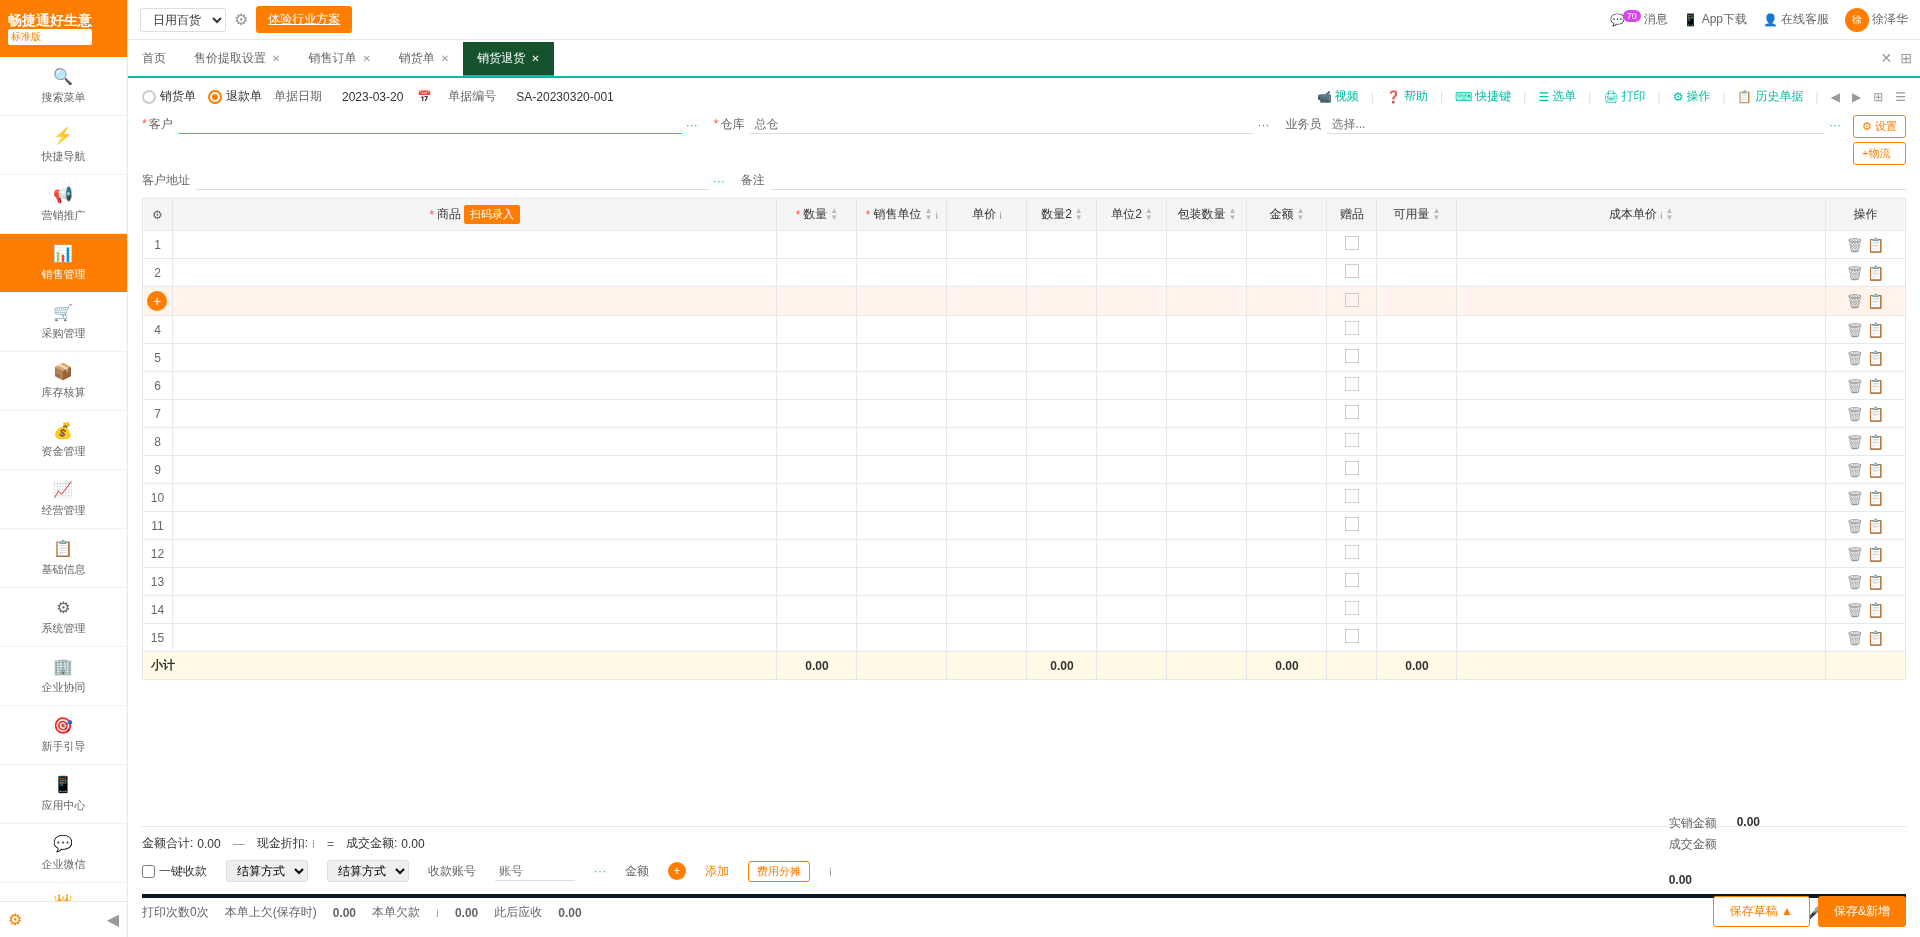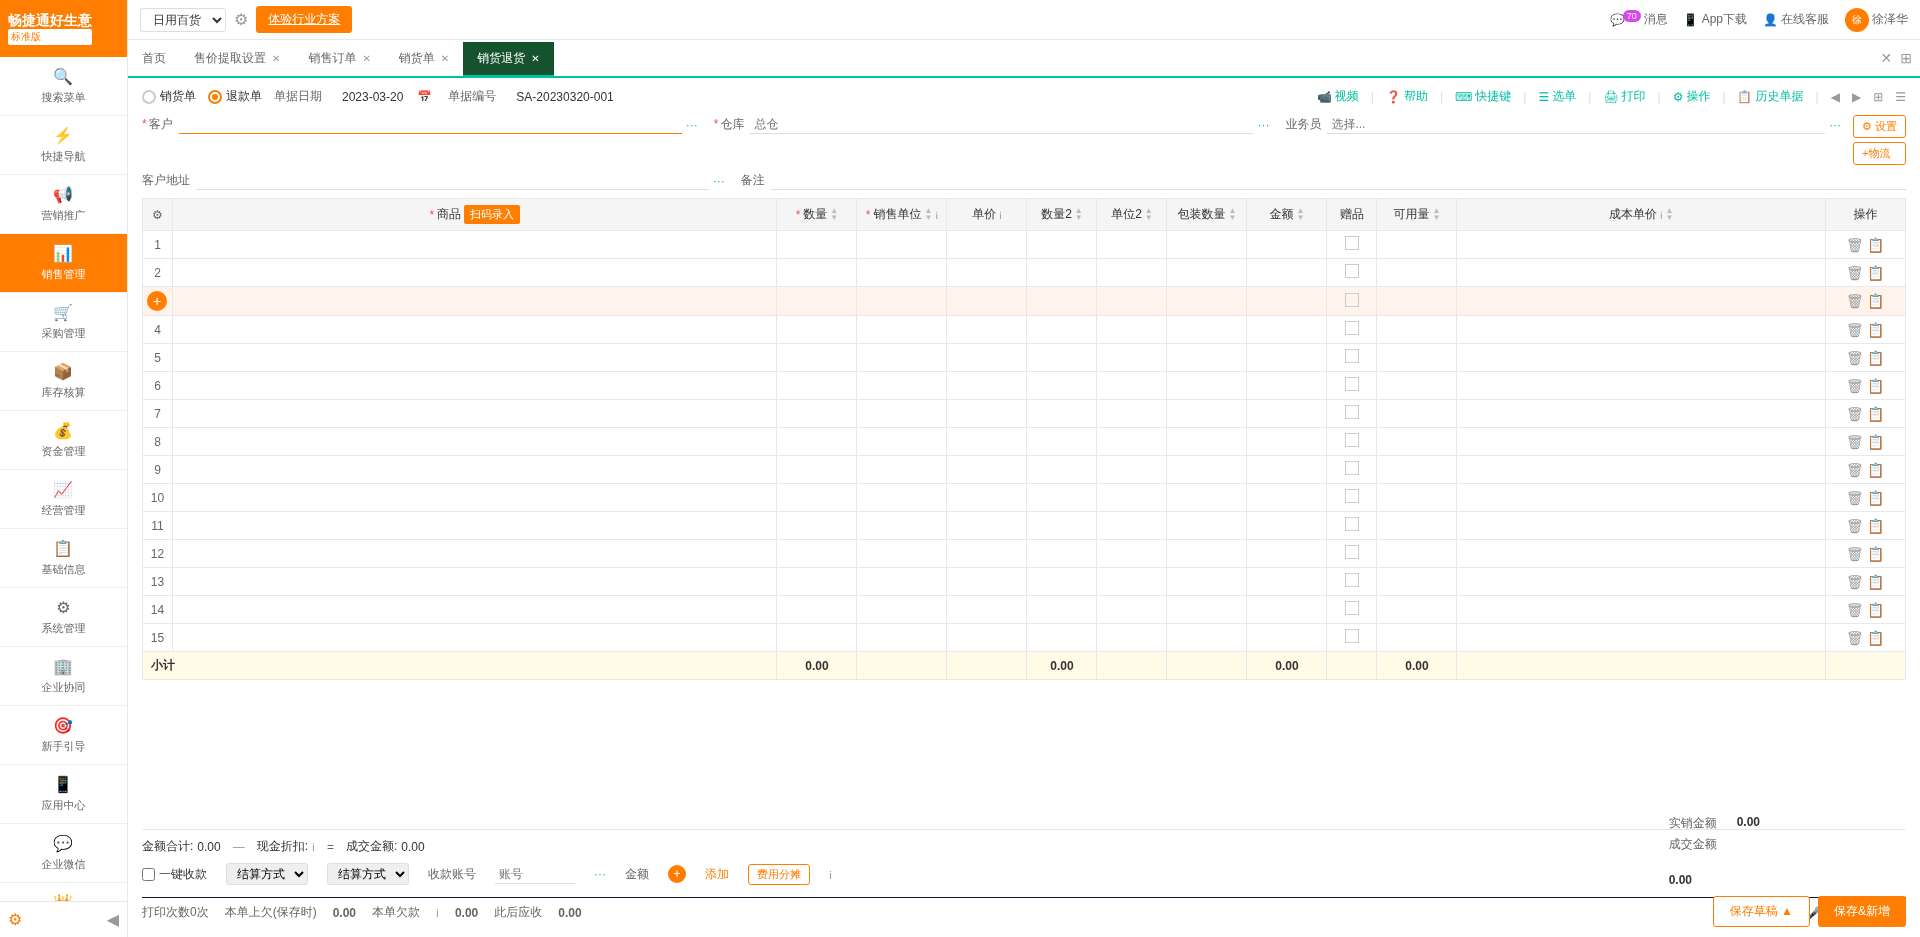--- a/index.html
+++ b/index.html
@@ -706,21 +706,21 @@
           <input type="text" style="border-top: none; border-right: none; border-left: none; border-image: initial; border-bottom: 1px solid rgb(221, 221, 221); outline: none; padding: 2px 4px; font-size: 12px; width: 80px;" placeholder="账号">
           <span style="color:#00bfa5;cursor:pointer">···</span>
           <span style="color:#666;">金额</span>
           <button style="background:#ff7d00;color:#fff;border:none;border-radius:50%;width:18px;height:18px;font-size:12px;cursor:pointer;display:inline-flex;align-items:center;justify-content:center;">+</button>
           <span style="color:#ff7d00;cursor:pointer">添加</span>
           <button class="fee-btn">费用分摊</button>
           <span style="color:#999;cursor:pointer;font-size:11px">ℹ</span>
         </div>
       </div>
 
-      <div style="display:flex;align-items:center;gap:16px;font-size:12px;color:#666;border-top:1px solid #0f172a;padding:6px 0;margin-top:4px;">
+      <div style="display:flex;align-items:center;gap:16px;font-size:12px;color:#666;border-top:4px solid #0f172a;padding:6px 0;margin-top:4px;">
         <span>打印次数0次</span>
         <span>本单上欠(保存时)</span>
         <span style="font-weight:bold;">0.00</span>
         <span>本单欠款</span>
         <span style="color:#999;cursor:pointer;font-size:11px">ℹ</span>
         <span style="font-weight:bold;">0.00</span>
         <span>此后应收</span>
         <span style="font-weight:bold;">0.00</span>
         <div style="margin-left:auto;display:flex;align-items:center;gap:6px;">
           <span style="color:#f00;font-weight:bold;font-size:14px;">S</span>

